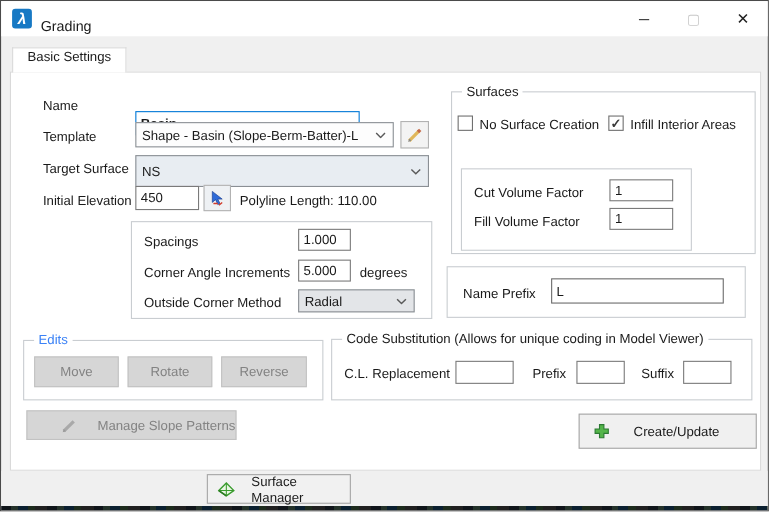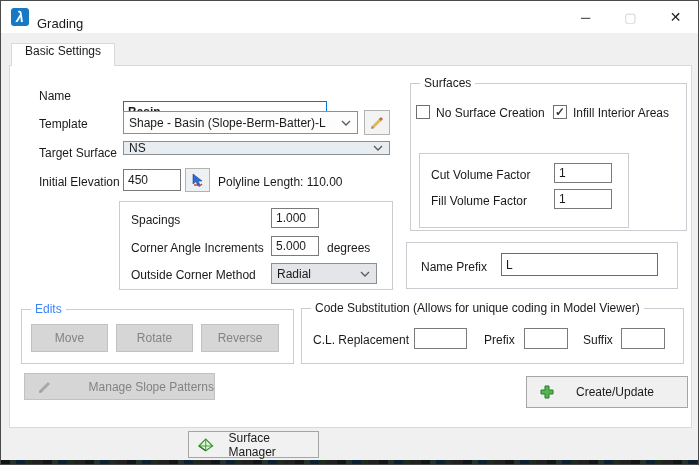--- a/index.html
+++ b/index.html
@@ -74,21 +74,21 @@
   </div>
   <div class="tool-btn" style="left:363px;top:109px;width:26px;height:25px;">
     <svg width="16" height="16" viewBox="0 0 16 16">
       <line x1="3" y1="13" x2="12" y2="4" stroke="#e0b75a" stroke-width="3"></line>
       <line x1="11" y1="5" x2="13" y2="3" stroke="#c46a4a" stroke-width="3"></line>
       <polygon points="2,14 5,13 3,11" fill="#8a8a8a"></polygon>
     </svg>
   </div>
 
   <div class="lbl" style="left:38px;top:145px;">Target Surface</div>
-  <div class="combo" style="left:122px;top:140px;width:267px;height:14px;background:#e8edf2;">
+  <div class="combo" style="left:122px;top:140px;width:267px;height:29px;background:#e8edf2;">
     <span>NS</span>
     <svg class="chev" width="10" height="6" viewBox="0 0 10 6">
         <polyline points="1,1 5,5 9,1" fill="none" stroke="#5a5a5a" stroke-width="1.3"></polyline>
       </svg>
   </div>
 
   <div class="lbl" style="left:38px;top:174px;">Initial Elevation</div>
   <input class="txt" style="left: 122px; top: 168px; width: 58px; height: 22px;" value="450">
   <div class="tool-btn" style="left:184px;top:167px;width:25px;height:24px;background:#eef1f4;">
     <svg width="15" height="15" viewBox="0 0 15 15">
@@ -142,21 +142,21 @@
   <div class="grp" style="left:300px;top:307px;width:383px;height:56px;text-align:center;">
     <span class="grp-title">Code Substitution (Allows for unique coding in Model Viewer)</span>
   </div>
   <div class="lbl" style="left:312px;top:332px;">C.L. Replacement</div>
   <input class="txt" style="left: 413px; top: 327px; width: 53px; height: 21px;" value="">
   <div class="lbl" style="left:483px;top:332px;">Prefix</div>
   <input class="txt" style="left: 523px; top: 327px; width: 44px; height: 21px;" value="">
   <div class="lbl" style="left:582px;top:332px;">Suffix</div>
   <input class="txt" style="left: 620px; top: 327px; width: 44px; height: 21px;" value="">
 
-  <div class="btn-disabled" style="left:23px;top:372px;width:191px;height:27px;justify-content:space-between;padding-left:12px;gap:18px;">
+  <div class="btn-disabled" style="left:23px;top:372px;width:191px;height:27px;justify-content:flex-end;padding-left:12px;gap:18px;">
     <svg width="16" height="16" viewBox="0 0 16 16">
       <line x1="3" y1="13" x2="12" y2="4" stroke="#a9a9a9" stroke-width="3"></line>
       <polygon points="2,14 5,13 3,11" fill="#9a9a9a"></polygon>
     </svg>
     <span>Manage Slope Patterns</span>
   </div>
 
   <div class="btn" style="left:525px;top:375px;width:162px;height:32px;gap:22px;justify-content:flex-start;padding-left:13px;">
     <svg width="14" height="14" viewBox="0 0 14 14">
       <polygon points="5,1 9,1 9,5 13,5 13,9 9,9 9,13 5,13 5,9 1,9 1,5 5,5" fill="#54b54a" stroke="#2c7a33" stroke-width="1"></polygon>

